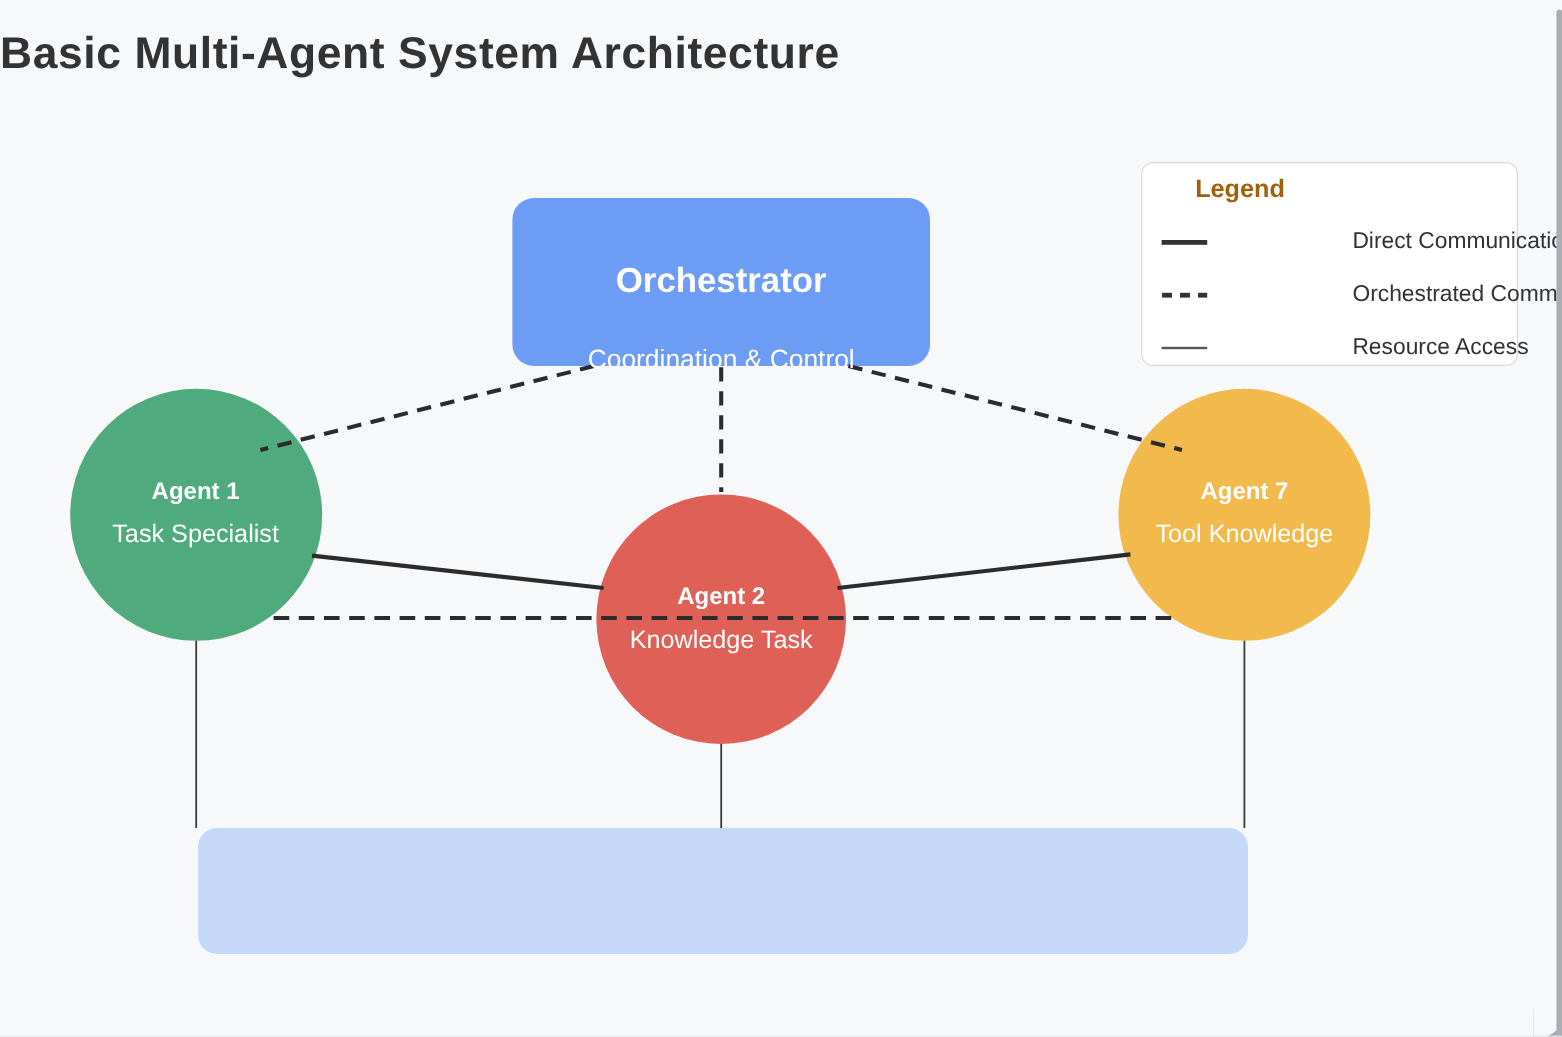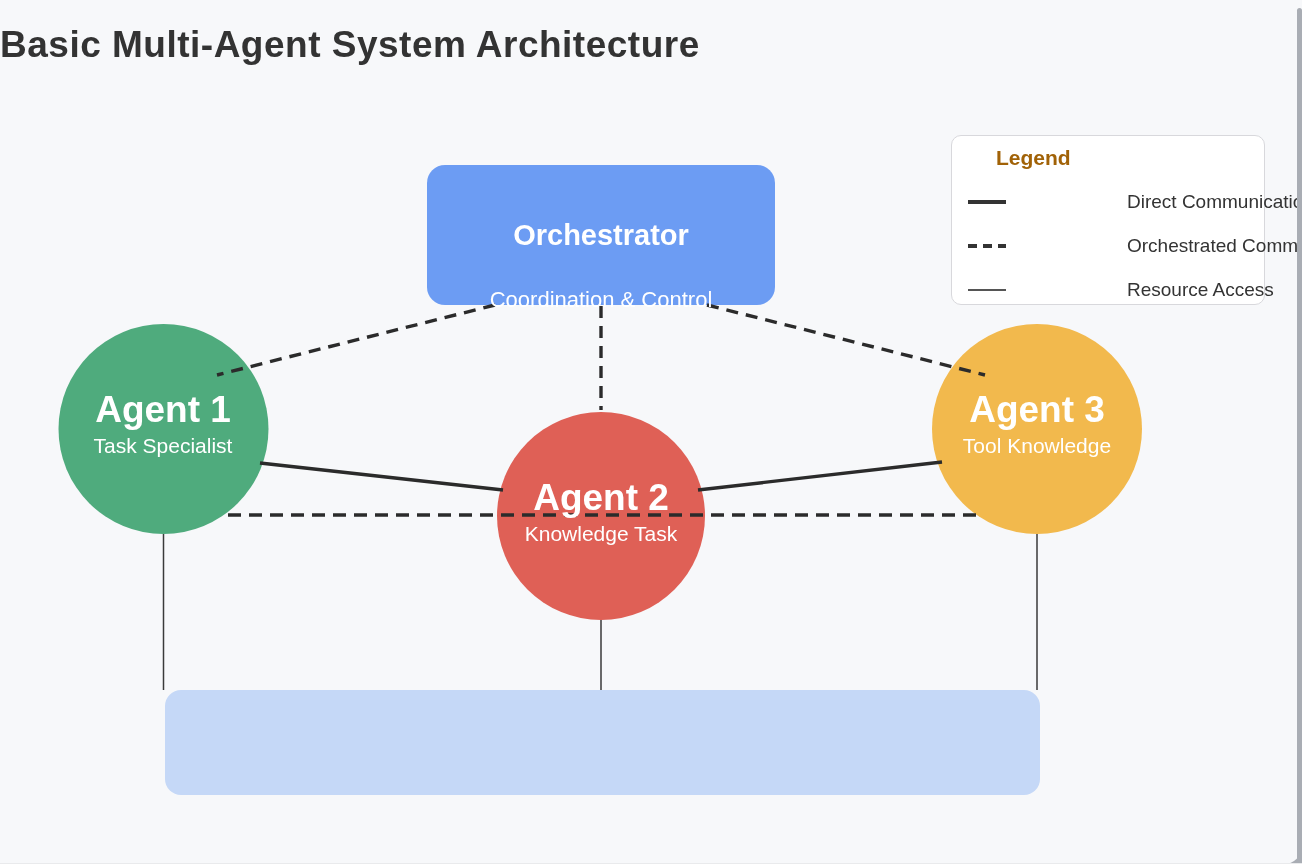--- a/index.html
+++ b/index.html
@@ -17,21 +17,21 @@
     font-size: 37px; font-weight: bold; color: #333333;
     letter-spacing: 0.5px;
   }
 
   svg.diagram { position: absolute; left: 0; top: 0; }
 
   .node-label {
     position: absolute; transform: translate(-50%, -50%);
     white-space: nowrap; text-align: center; pointer-events: none;
   }
-  .nl-title-light  { color: #ffffff; font-weight: bold; font-size: 37px; }
+  .nl-title-light  { color: #ffffff; font-weight: bold; font-size: 20px; }
   .nl-sub-light    { color: #ffffff; font-size: 21px; }
   .nl-orch-title   { font-size: 29px; }
   .nl-orch-sub     { font-size: 22px; }
   .nl-external     { color: #333333; font-weight: bold; font-size: 25px; }
 
   .legend {
     position: absolute; left: 951px; top: 135px;
     width: 314px; height: 170px;
     background: #ffffff;
     border: 1px solid #d8d8dc;
@@ -108,21 +108,21 @@
 
   <div class="node-label nl-title-light nl-orch-title" style="left:601px; top:235px;">Orchestrator</div>
   <div class="node-label nl-sub-light nl-orch-sub" style="left:601px; top:280px;margin-top:20px;">Coordination &amp; Control</div>
 
   <div class="node-label nl-title-light" style="left:163px; top:410px;">Agent 1</div>
   <div class="node-label nl-sub-light" style="left:163px; top:446px;">Task Specialist</div>
 
   <div class="node-label nl-title-light" style="left:601px; top:498px;">Agent 2</div>
   <div class="node-label nl-sub-light" style="left:601px; top:534px;">Knowledge Task</div>
 
-  <div class="node-label nl-title-light" style="left:1037px; top:410px;">Agent 3</div>
+  <div class="node-label nl-title-light" style="left:1037px; top:410px;">Agent 7</div>
   <div class="node-label nl-sub-light" style="left:1037px; top:446px;">Tool Knowledge</div>
 
 
   <div class="legend">
     <div class="legend-title">Legend</div>
 
     <div class="legend-row r0">
       <div class="legend-sample sample-solid-thick"></div>
       <div class="legend-label">Direct Communication</div>
     </div>

